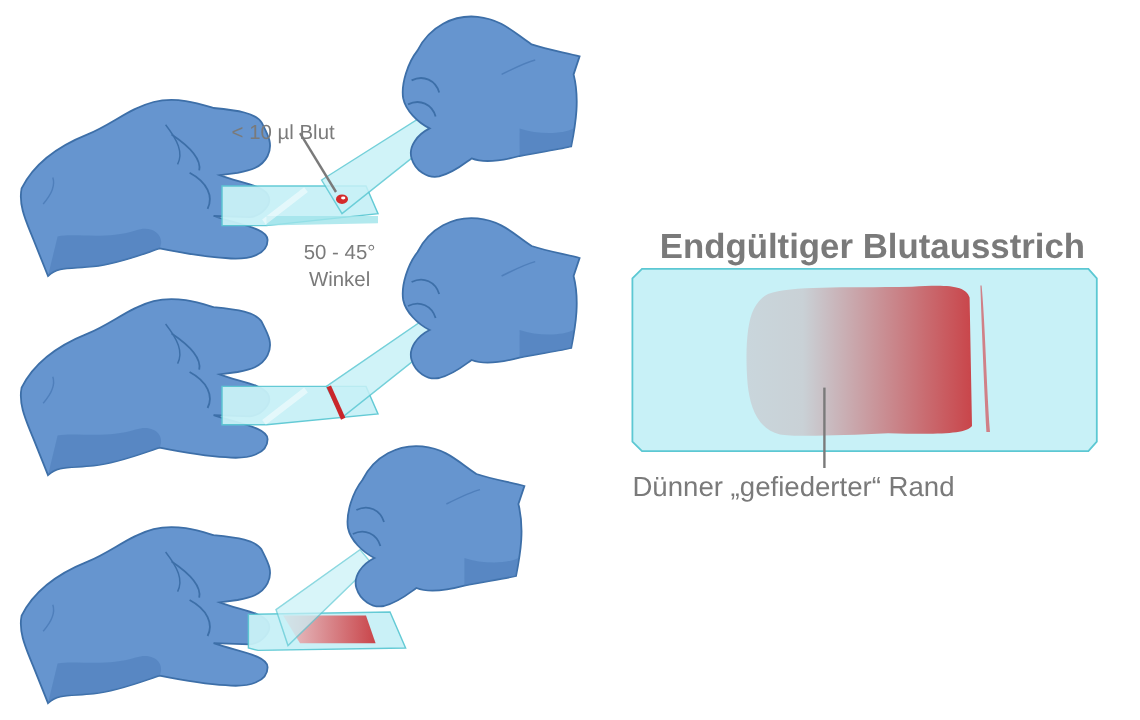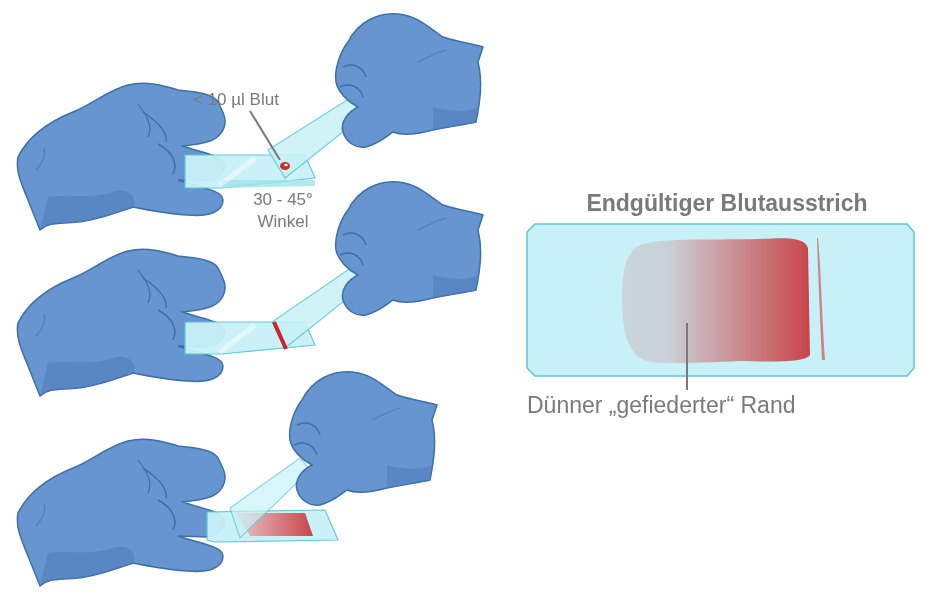--- a/index.html
+++ b/index.html
@@ -1,21 +1,21 @@
 <!DOCTYPE html>
 <html><head>
   <meta charset="utf-8">
   <style>
     html, body { margin: 0; padding: 0; background: #ffffff; }
     body { width: 950px; height: 600px; position: relative; overflow: hidden;
            font-family: "Liberation Sans", sans-serif; }
     .abs { position: absolute; }
-    .label { color: #7a7a7a; font-size: 17px; white-space: nowrap; }
+    .label { color: #7a7a7a; font-size: 17px; white-space: nowrap; margin-top: 11px; }
     .label-center { text-align: center; }
-    .title { color: #7a7a7a; font-size: 23px; font-weight: bold; white-space: nowrap; }
+    .title { color: #7a7a7a; font-size: 29px; font-weight: bold; white-space: nowrap; }
     .caption { color: #7a7a7a; font-size: 23px; white-space: nowrap; }
     svg { position: absolute; left: 0; top: 0; }
   </style>
 </head>
 <body>
 
 <svg width="950" height="600" viewBox="0 0 950 600">
   <defs>
     <linearGradient id="smearGrad" x1="0" y1="0" x2="1" y2="0">
       <stop offset="0" stop-color="#c9d6dc"></stop>
@@ -90,17 +90,17 @@
     <polygon points="535,224 907,224 914,232 914,368 907,376 535,376 527,368 527,232" fill="#c8f1f7" stroke="#5cc8d3" stroke-width="1.5"></polygon>
     <path d="M640,245 C660,238 700,240 760,239 C790,237 805,238 808,248
              L810,355 C805,362 780,362 740,361 C700,363 660,364 650,362
              C632,358 625,340 623,320 C621,295 622,270 628,258 C632,250 636,247 640,245 Z" fill="url(#smearGrad)"></path>
     <path d="M818,238 C821,270 822,320 825,360 L822,360 C820,320 818,270 817,238 Z" fill="#d08087"></path>
     <line x1="687" y1="323" x2="687" y2="390" stroke="#7a7a7a" stroke-width="2"></line>
   </g>
 </svg>
 
 <div class="abs label" style="left:193px; top:90px;">&lt; 10 µl Blut</div>
-<div class="abs label label-center" style="left:238px; top:190px; width:90px;">30 - 45°</div>
+<div class="abs label label-center" style="left:238px; top:190px; width:90px;">50 - 45°</div>
 <div class="abs label label-center" style="left:238px; top:212px; width:90px;">Winkel</div>
 
 <div class="abs title" style="left:527px; top:190px; width:400px; text-align:center;">Endgültiger Blutausstrich</div>
 <div class="abs caption" style="left:527px; top:392px; width:390px; text-align:left;">Dünner „gefiederter“ Rand</div>
 
 </body></html>

